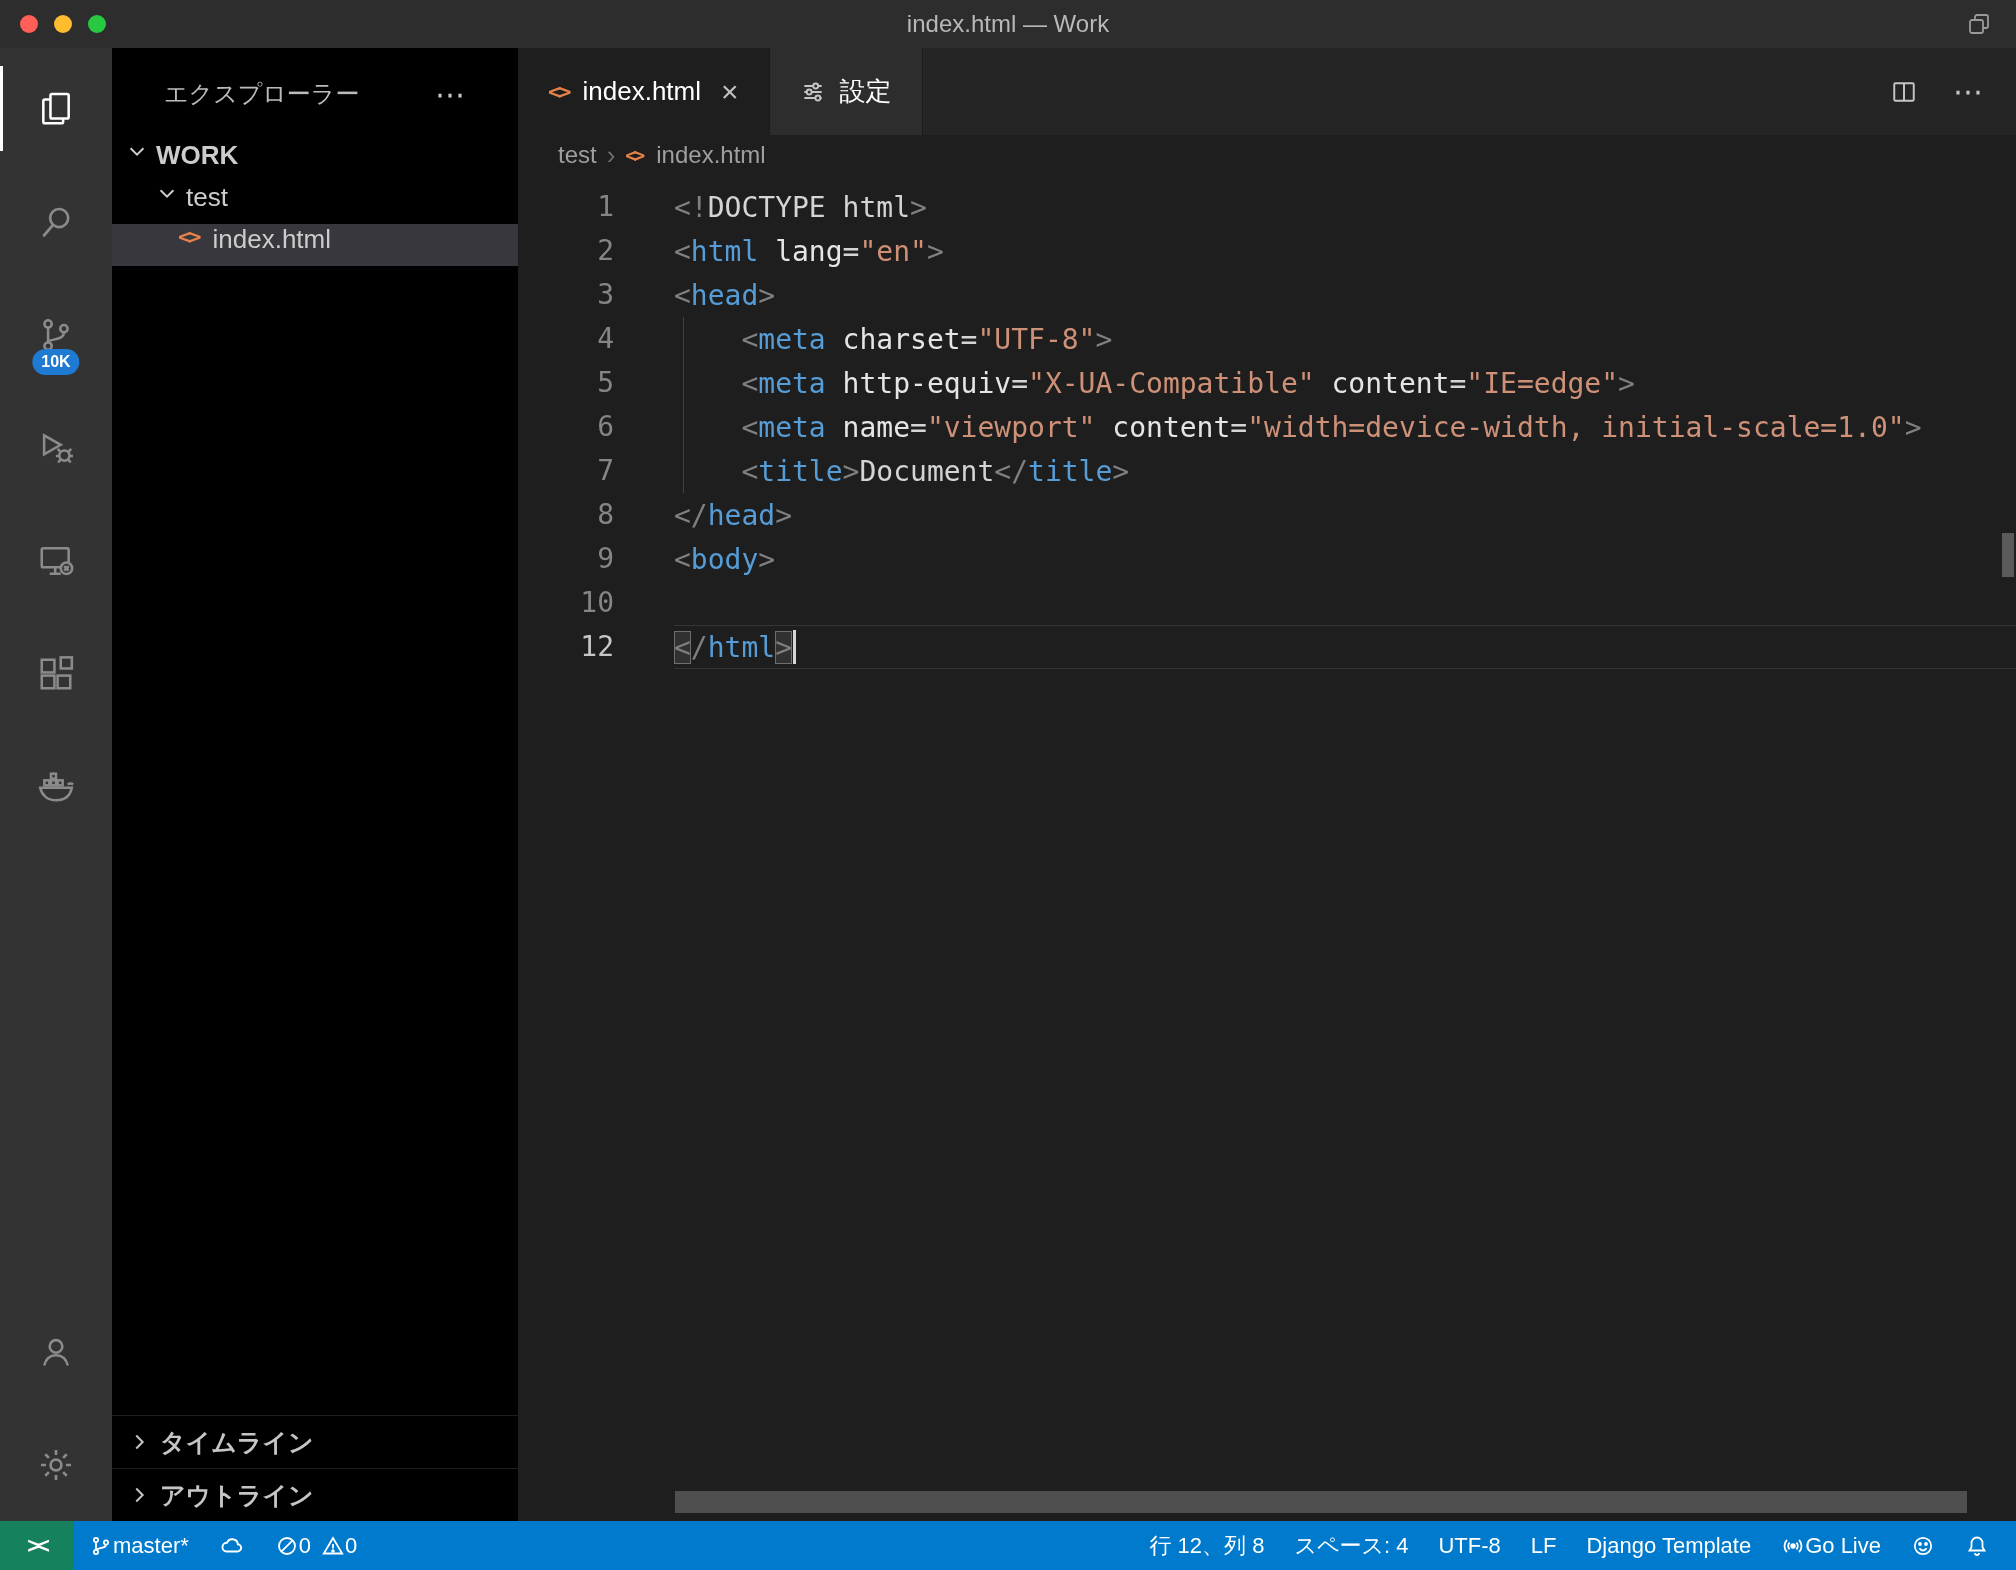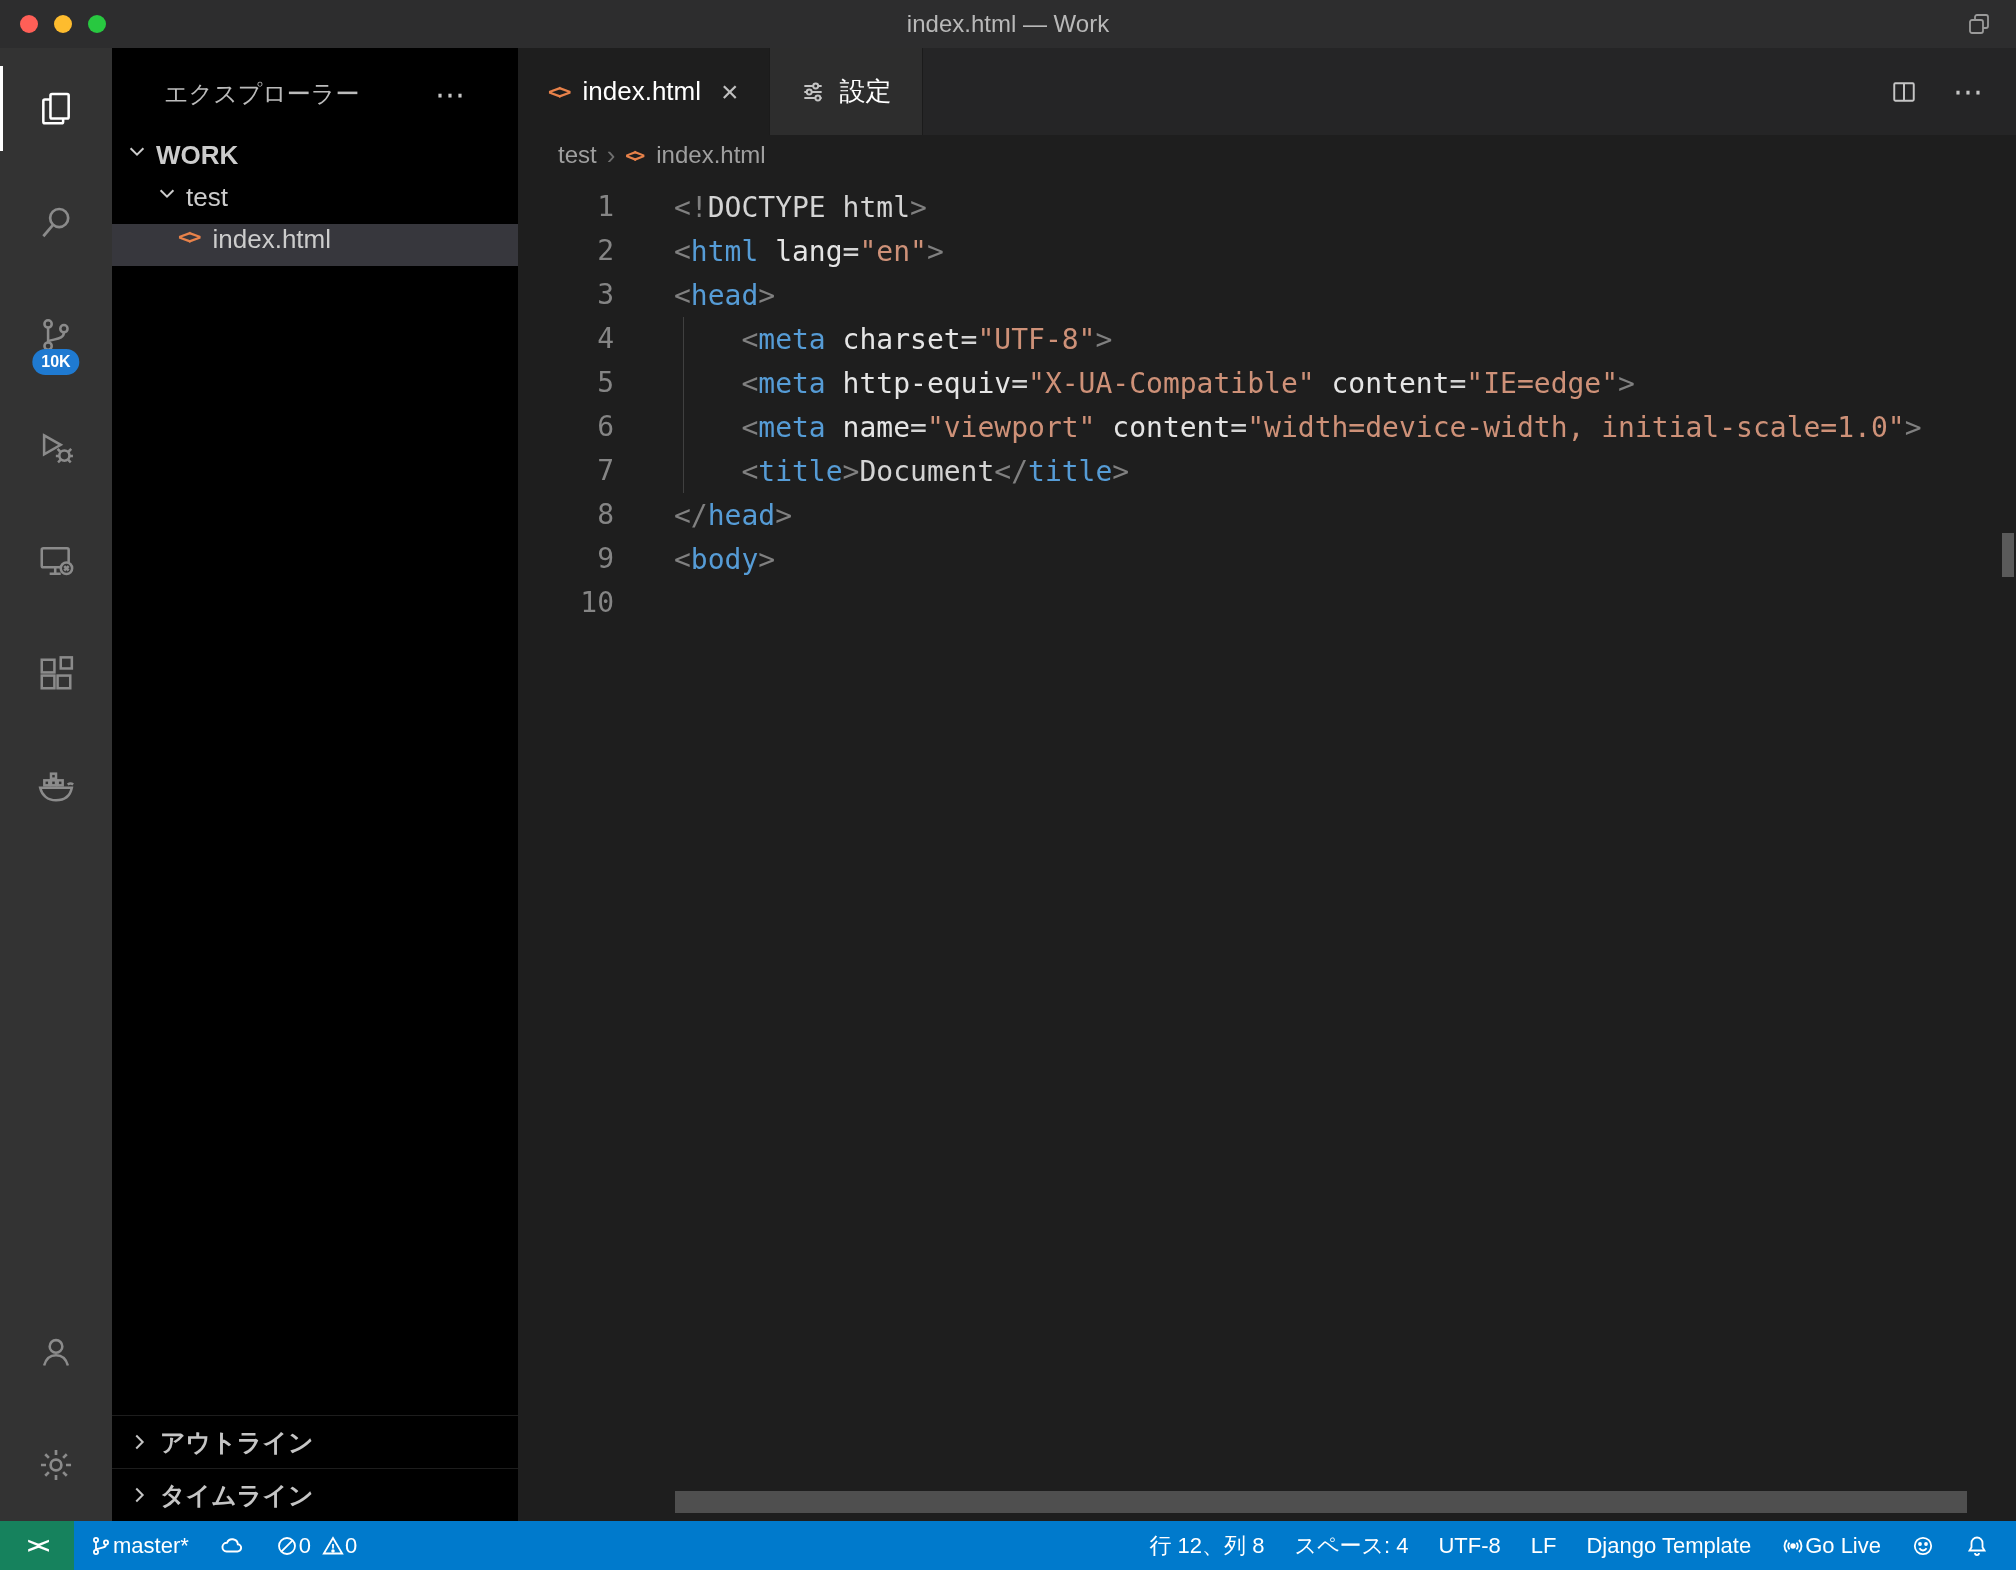--- a/index.html
+++ b/index.html
@@ -219,29 +219,29 @@
       <span>index.html</span>
     </div>
 
     <div class="sb-bottom">
       <div class="section">
         <span class="chev">
           <svg width="22" height="22" viewBox="0 0 24 24" fill="none" stroke="currentColor" stroke-width="2.2">
               <path d="M9 5l7 7-7 7"></path>
             </svg>
         </span>
-        <span>アウトライン</span>
+        <span>タイムライン</span>
       </div>
       <div class="section">
         <span class="chev">
           <svg width="22" height="22" viewBox="0 0 24 24" fill="none" stroke="currentColor" stroke-width="2.2">
               <path d="M9 5l7 7-7 7"></path>
             </svg>
         </span>
-        <span>タイムライン</span>
+        <span>アウトライン</span>
       </div>
     </div>
   </aside>
 
   <section class="editor-col">
     <div class="tabbar">
       <div class="tab active">
         <span class="html-glyph">&lt;&gt;</span>
         <span>index.html</span>
         <span class="close">×</span>
@@ -311,20 +311,24 @@
             <span class="lc"><span class="tk-p">&lt;/</span><span class="tk-tag">head</span><span class="tk-p">&gt;</span></span>
           </div>
           <div class="line">
             <span class="ln">9</span>
             <span class="lc"><span class="tk-p">&lt;</span><span class="tk-tag">body</span><span class="tk-p">&gt;</span></span>
           </div>
           <div class="line">
             <span class="ln">10</span>
             <span class="lc"></span>
           </div>
+          <div class="line active">
+            <span class="ln">12</span>
+            <span class="lc"><span class="tk-p bm">&lt;</span><span class="tk-p">/</span><span class="tk-tag">html</span><span class="tk-p bm">&gt;</span><span class="cursor"></span></span>
+          </div>
         </div>
       <div class="hscroll"></div>
       <div class="ruler-mark"></div>
     </div>
   </section>
 </div>
 
 <footer class="statusbar">
   <div class="sb-group">
     <div class="remote">&gt;&lt;</div>

